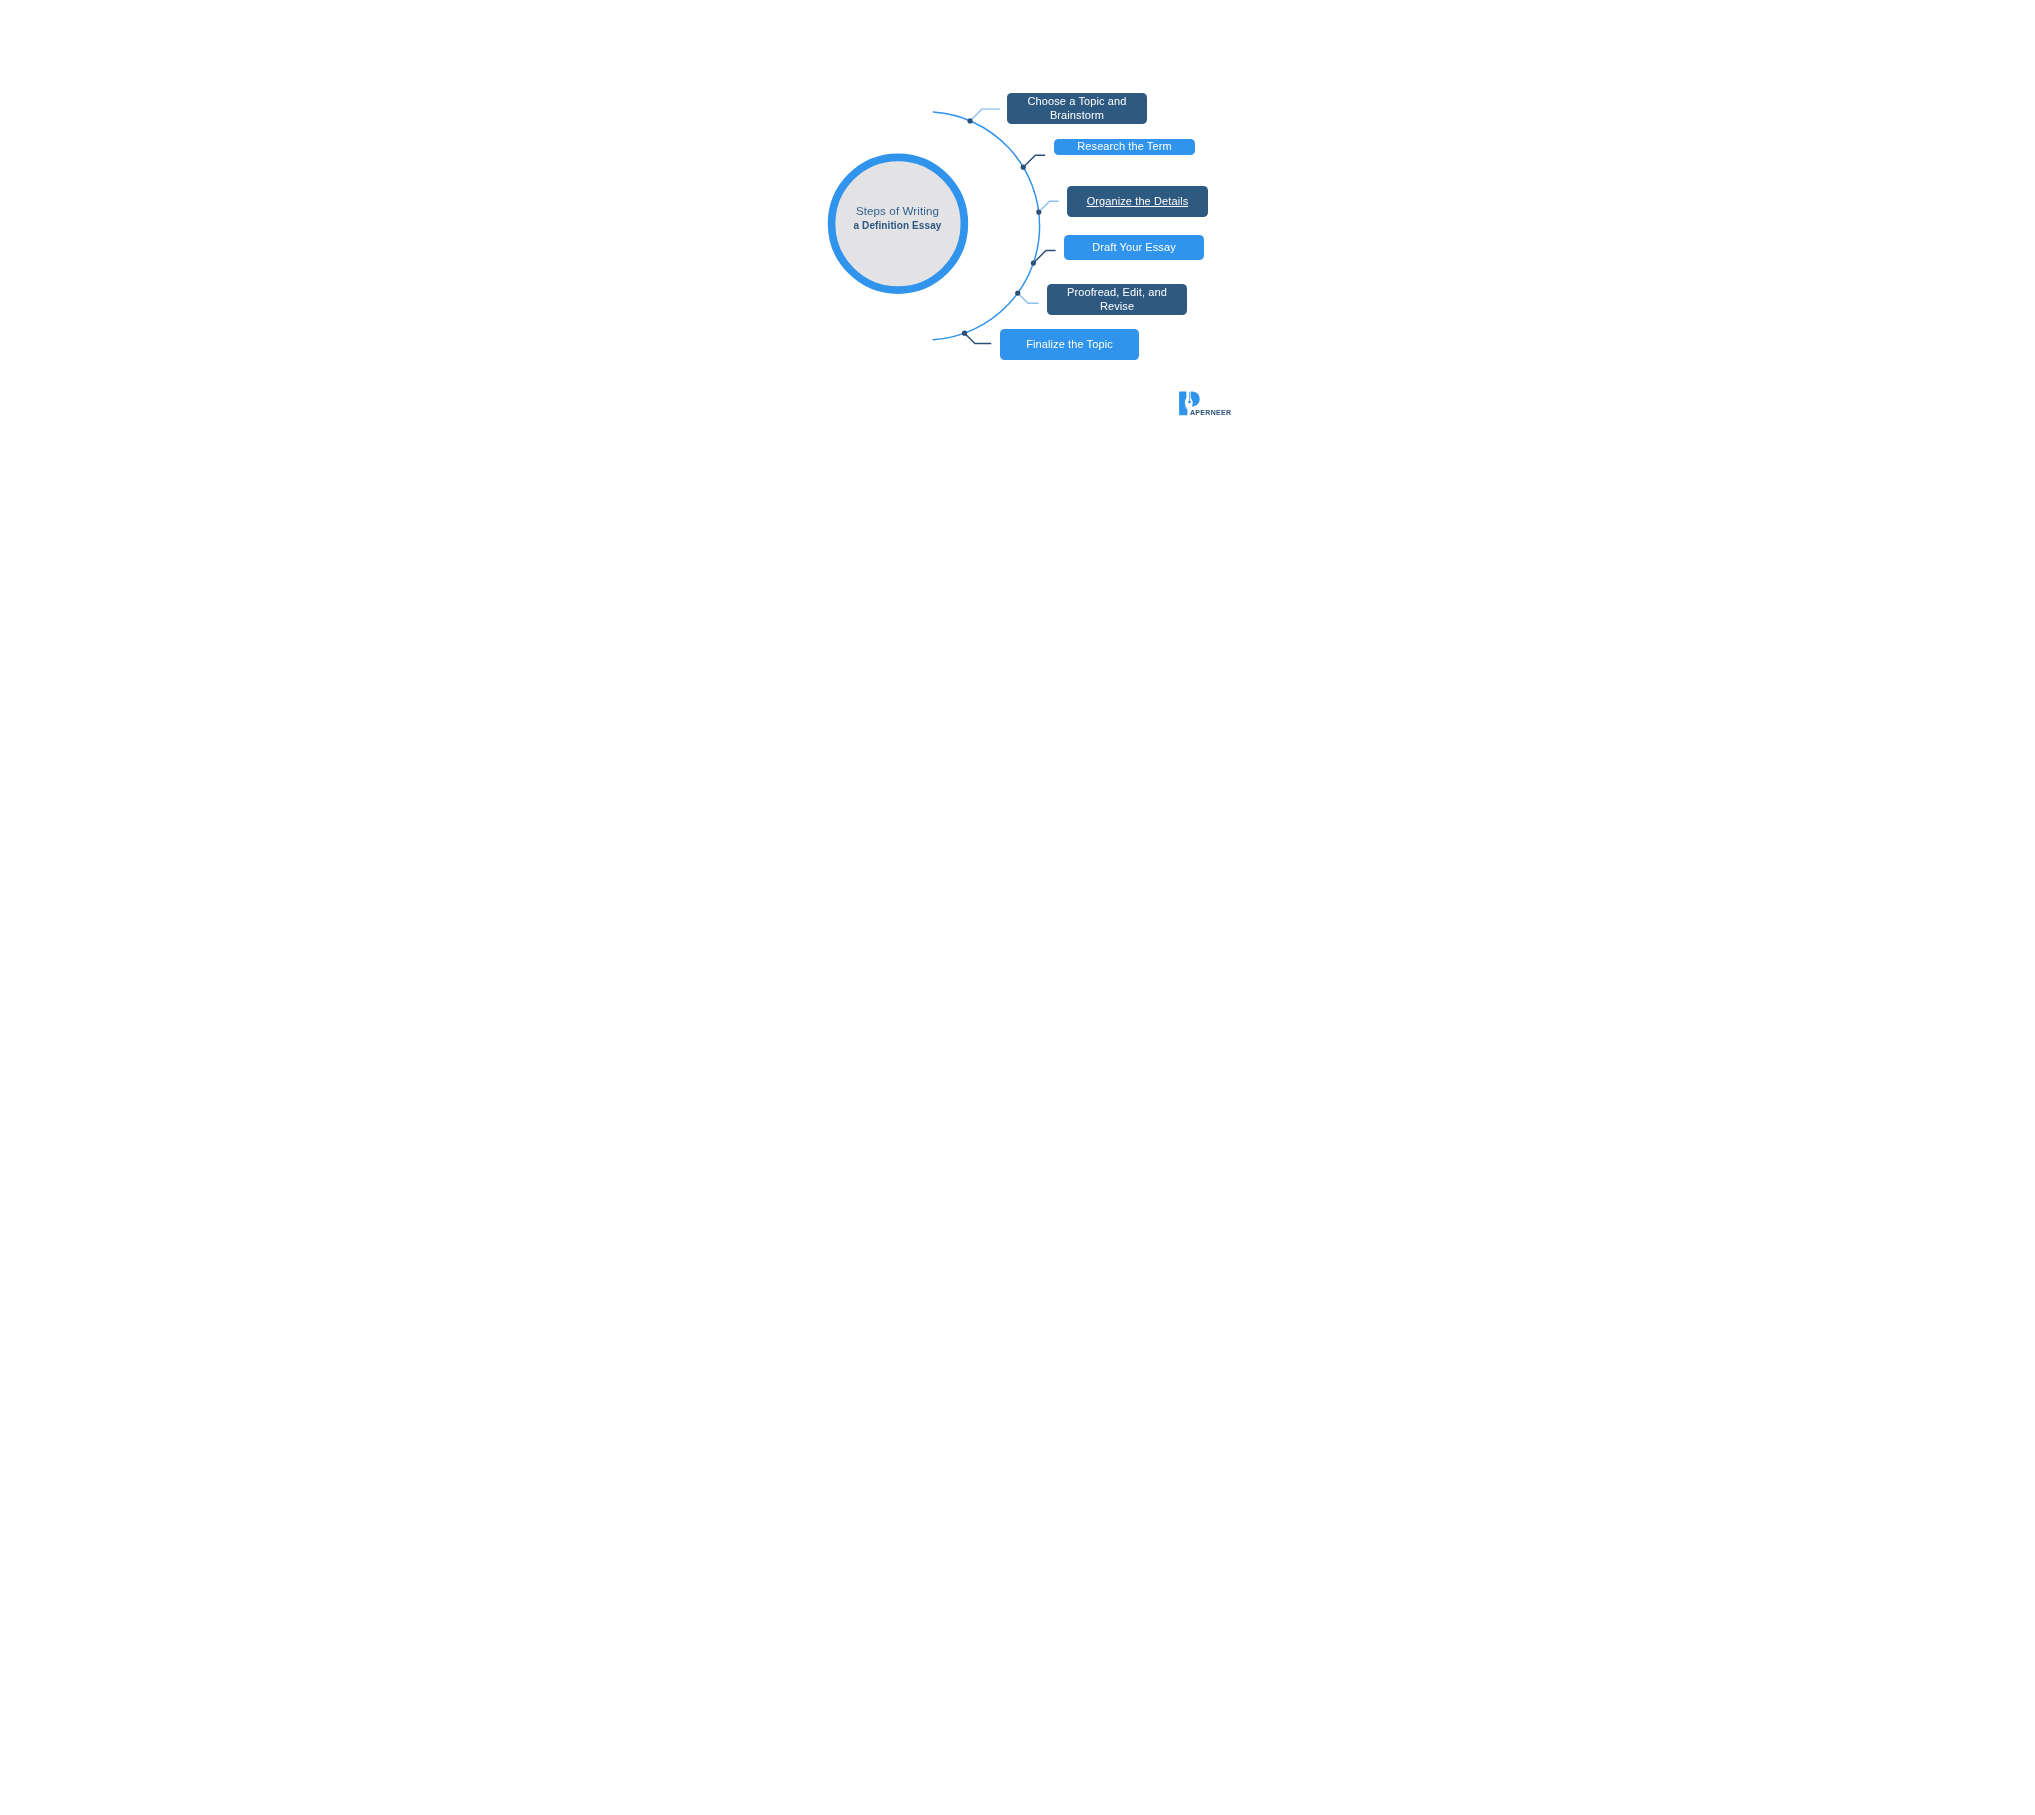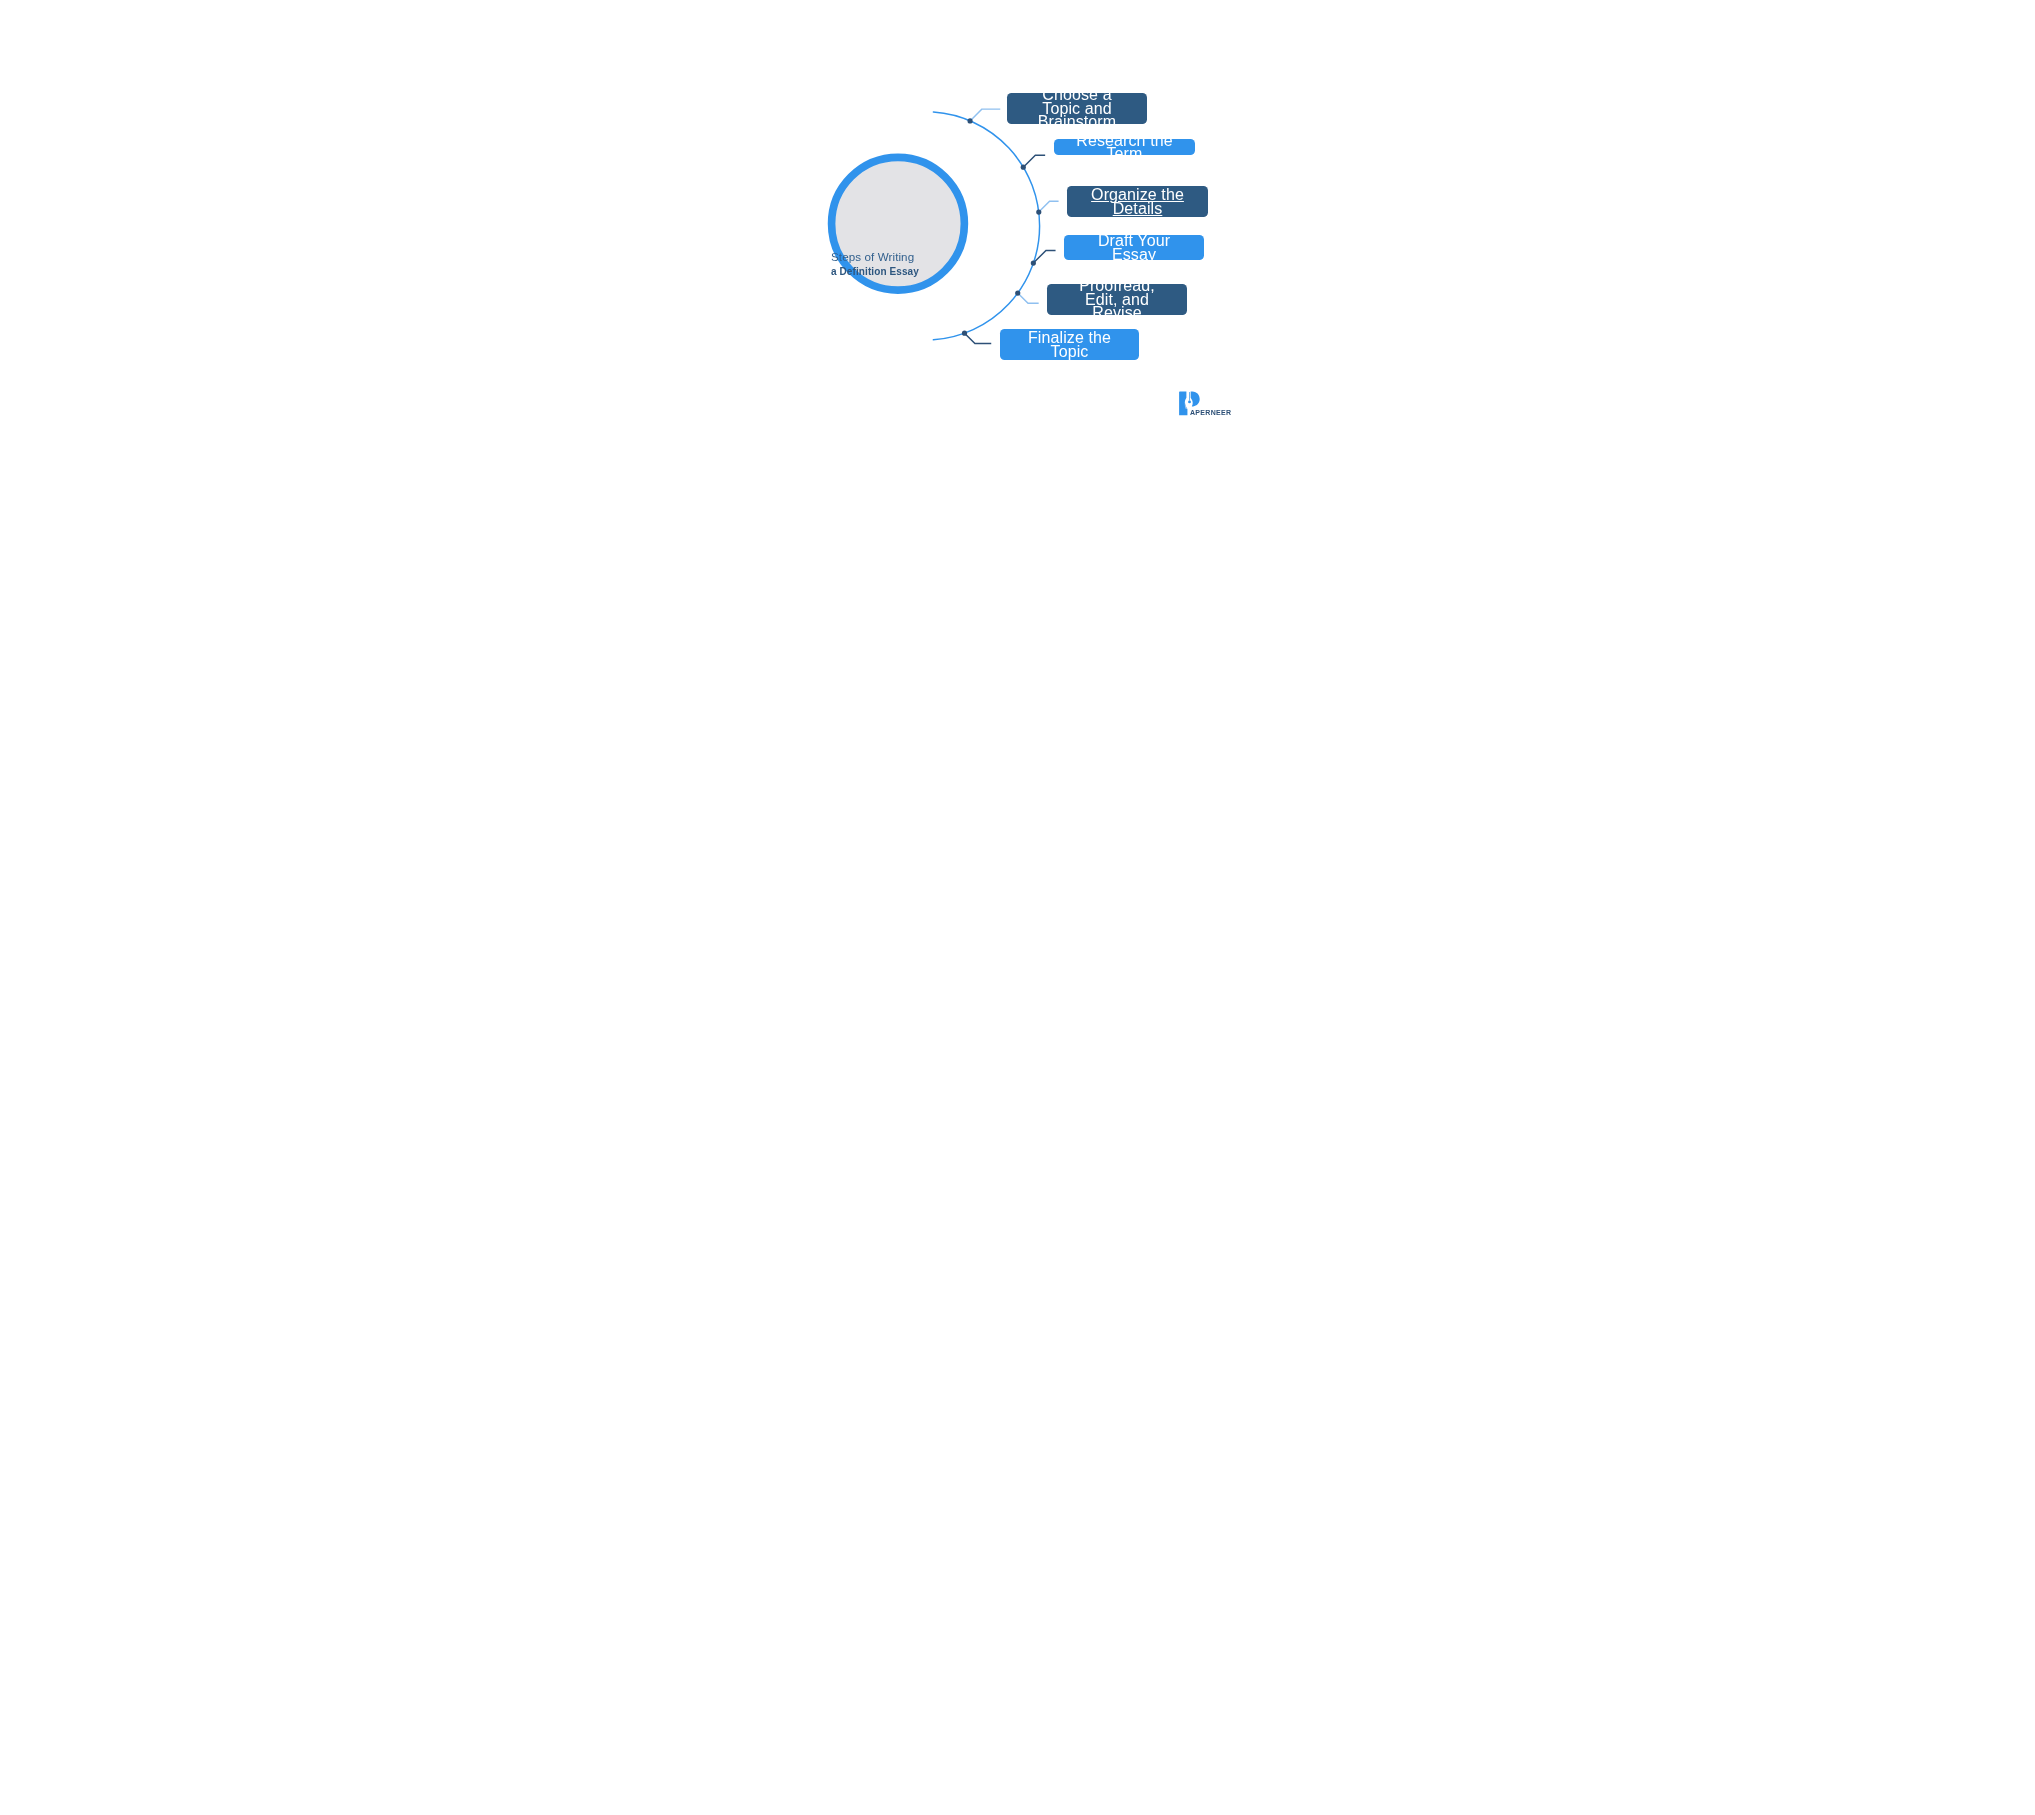--- a/index.html
+++ b/index.html
@@ -21,22 +21,22 @@
     left: 0; top: 0;
     width: 509px;
     height: 454px;
     display: block;
   }
   .central-title {
     position: absolute;
     left: 68px;
     top: 204px;
     width: 133px;
+    text-align: center;
     pointer-events: none;
-    margin-top: 46px;
   }
   .central-title .line1 {
     font-size: 11.6px;
     font-weight: 400;
     color: #33618E;
     line-height: 14.3px;
     letter-spacing: 0.1px;
   }
   .central-title .line2 {
     font-size: 10px;
@@ -46,21 +46,21 @@
     letter-spacing: 0.1px;
   }
   .step-box {
     position: absolute;
     border-radius: 4.6px;
     display: flex;
     align-items: center;
     justify-content: center;
     text-align: center;
     color: #ffffff;
-    font-size: 16px;
+    font-size: 11px;
     font-weight: 500;
     line-height: 13.4px;
     padding: 0 18px;
     box-sizing: border-box;
     letter-spacing: 0.1px;
   }
   .step-box--dark  { background: #2E5A82; }
   .step-box--light { background: #3093EC; }
   .wordmark {
     position: absolute;

